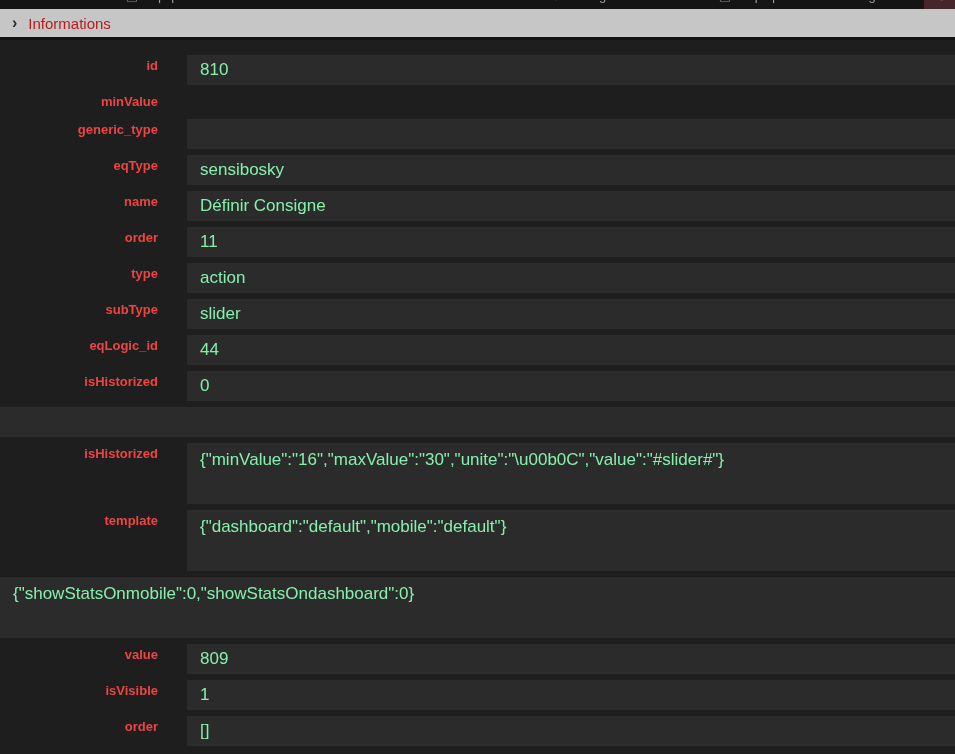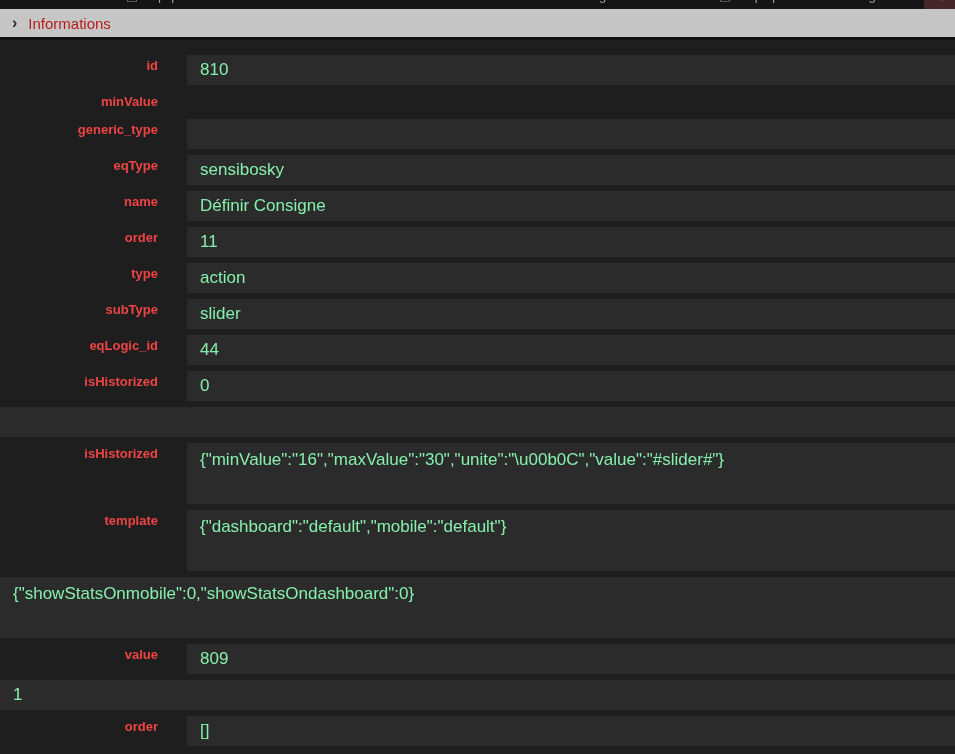--- a/index.html
+++ b/index.html
@@ -171,20 +171,21 @@
         <textarea class="fld" style="">{"showStatsOnmobile":0,"showStatsOndashboard":0}</textarea>
       </div>
     </div>
     <div class="form-row">
       <label class="form-label">value</label>
       <div class="form-field">
         <input class="fld" type="text" value="809" style="">
       </div>
     </div>
     <div class="form-row">
+      <label class="form-label">isVisible</label>
       <div class="form-field">
         <input class="fld" type="text" value="1" style="">
       </div>
     </div>
     <div class="form-row">
       <label class="form-label">order</label>
       <div class="form-field">
         <input class="fld" type="text" value="[]" style="">
       </div>
     </div>

